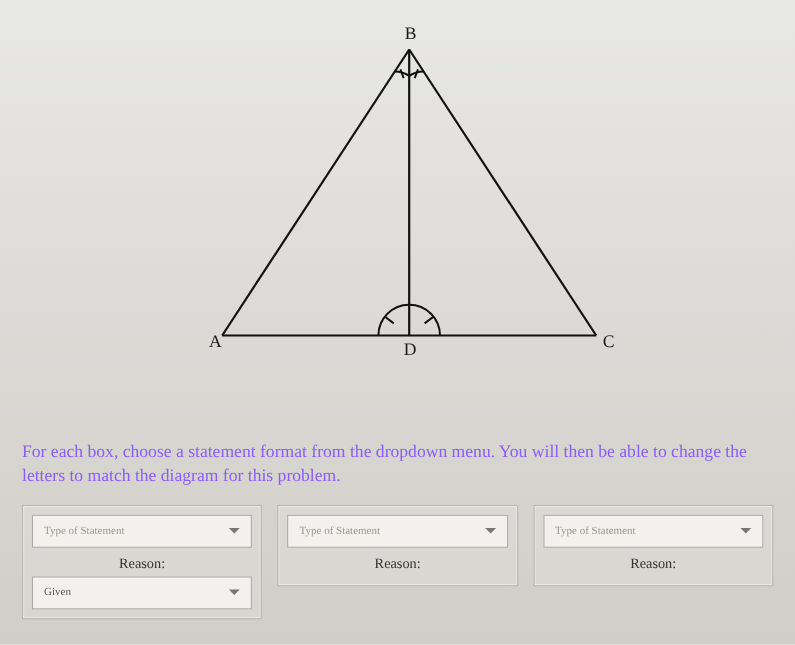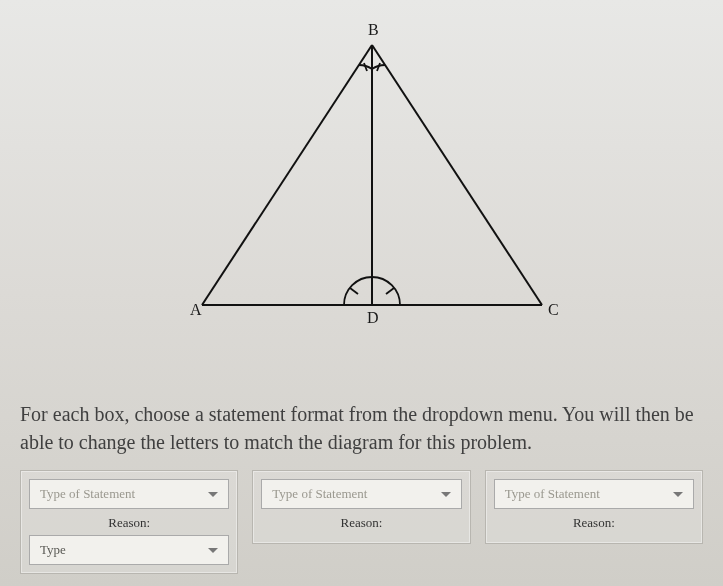--- a/index.html
+++ b/index.html
@@ -17,42 +17,42 @@
       height: 340px;
       padding-top: 5px;
     }
     .diagram-svg {
       display: block;
       margin: 0 auto;
     }
     .instructions {
       padding: 0 20px;
       margin-top: 60px;
-      font-size: 20px;
-      color: #404040;
+      font-size: 16px;
+      color: #8b5cf6;
       line-height: 1.4;
     }
     .proof-row {
       display: flex;
       gap: 14px;
       padding: 14px 20px 0 20px;
       align-items: flex-start;
     }
     .proof-col {
       border: 1px solid #b8b6b0;
       background: rgba(255,255,255,0.15);
       padding: 8px;
       box-shadow: inset 0 0 0 1px rgba(255,255,255,0.4);
       flex: 1;
     }
     .dropdown {
       border: 1px solid #aaa;
       background: #f2f1ed;
       padding: 6px 10px;
-      font-size: 13px;
+      font-size: 10px;
       color: #5a5a55;
       position: relative;
       cursor: pointer;
       display: flex;
       justify-content: space-between;
       align-items: center;
       min-height: 30px;
     }
     .dropdown.placeholder { color: #9a988f; }
     .dropdown .caret {
@@ -114,21 +114,21 @@
 
 <div class="proof-row">
 
   <div class="proof-col">
     <div class="dropdown placeholder">
       <span>Type of Statement</span>
       <span class="caret"></span>
     </div>
     <div class="reason-label">Reason:</div>
     <div class="dropdown">
-      <span>Type</span>
+      <span>Given</span>
       <span class="caret"></span>
     </div>
   </div>
 
   <div class="proof-col">
     <div class="dropdown placeholder">
       <span>Type of Statement</span>
       <span class="caret"></span>
     </div>
     <div class="reason-label">Reason:</div>

